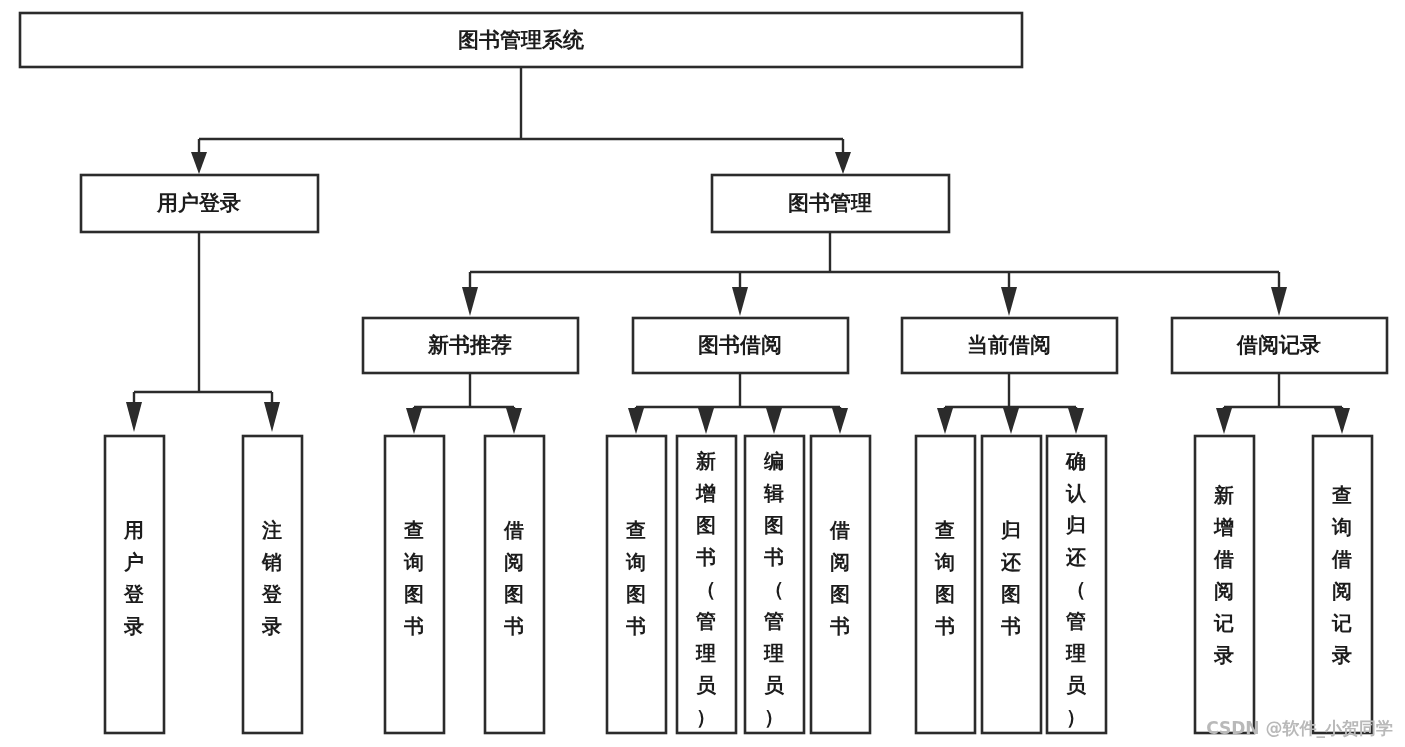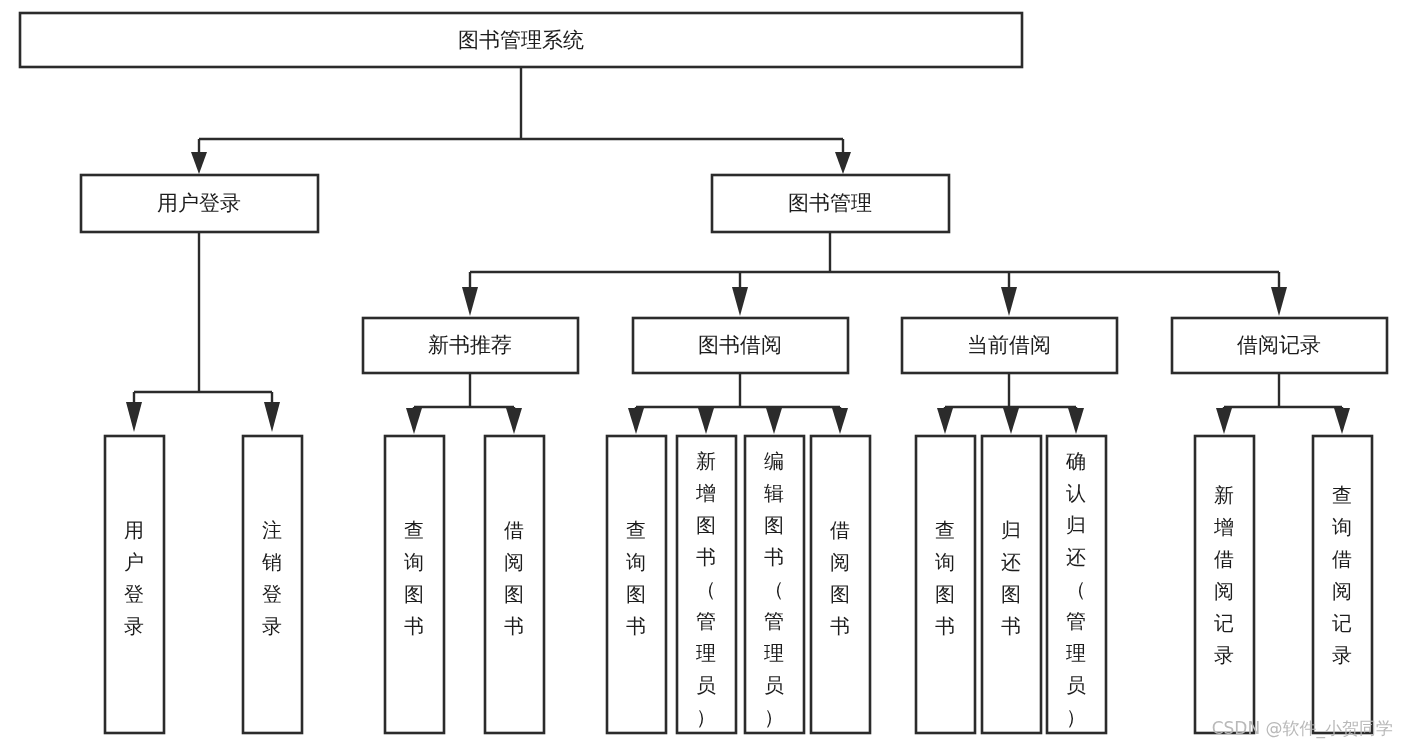--- a/index.html
+++ b/index.html
@@ -13,20 +13,21 @@
     font-family: "DejaVu Sans", "Liberation Sans", sans-serif;
     position: relative;
     overflow: hidden;
   }
   #diagram-root {
     position: absolute;
     left: 0;
     top: 0;
     width: 1405px;
     height: 747px;
+    font-weight: bold;
   }
   svg.diagram-canvas {
     display: block;
     width: 1405px;
     height: 747px;
   }
   .node-box {
     fill: #ffffff;
     stroke: #2b2b2b;
     stroke-width: 2.6;

